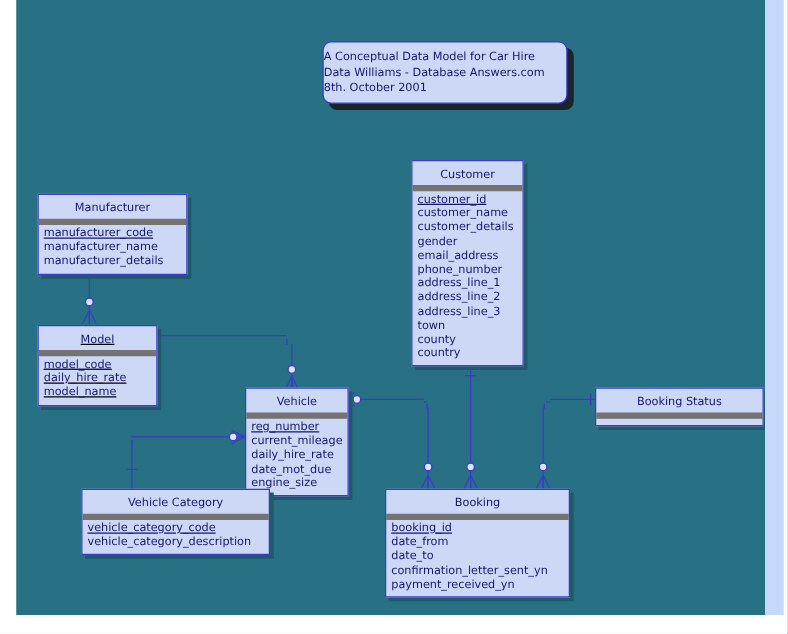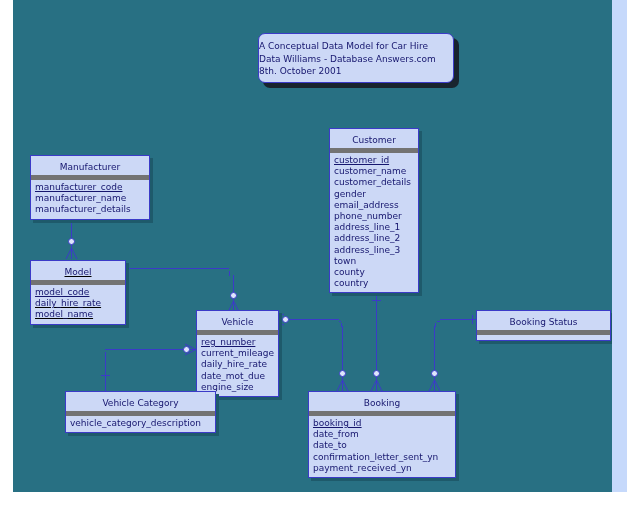--- a/index.html
+++ b/index.html
@@ -245,20 +245,21 @@
         <div class="attr">current_mileage</div>
         <div class="attr">daily_hire_rate</div>
         <div class="attr">date_mot_due</div>
         <div class="attr">engine_size</div>
       </div>
     </div>
 
     <div class="entity" style="left:11px; top:391px; width:151px;margin-left:41px;">
       <div class="entity-title">Vehicle Category</div>
       <div class="entity-attrs">
+        <div class="attr pk">vehicle_category_code</div>
         <div class="attr">vehicle_category_description</div>
       </div>
     </div>
 
     <div class="entity" style="left:295px; top:391px; width:148px;">
       <div class="entity-title">Booking</div>
       <div class="entity-attrs">
         <div class="attr pk">booking_id</div>
         <div class="attr">date_from</div>
         <div class="attr">date_to</div>

